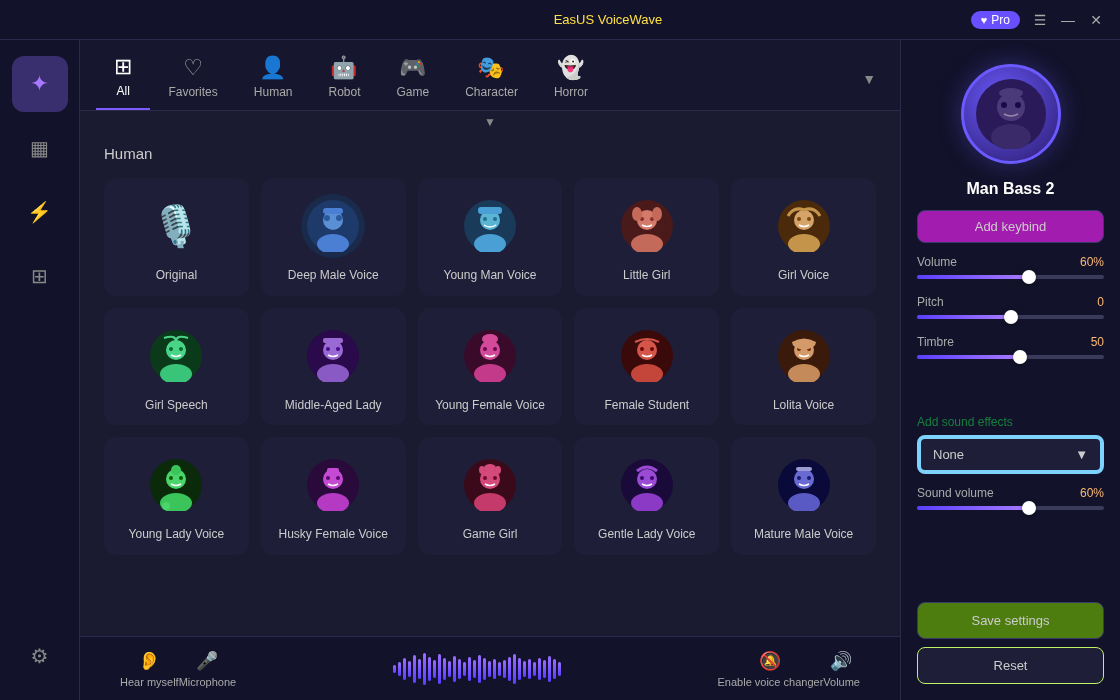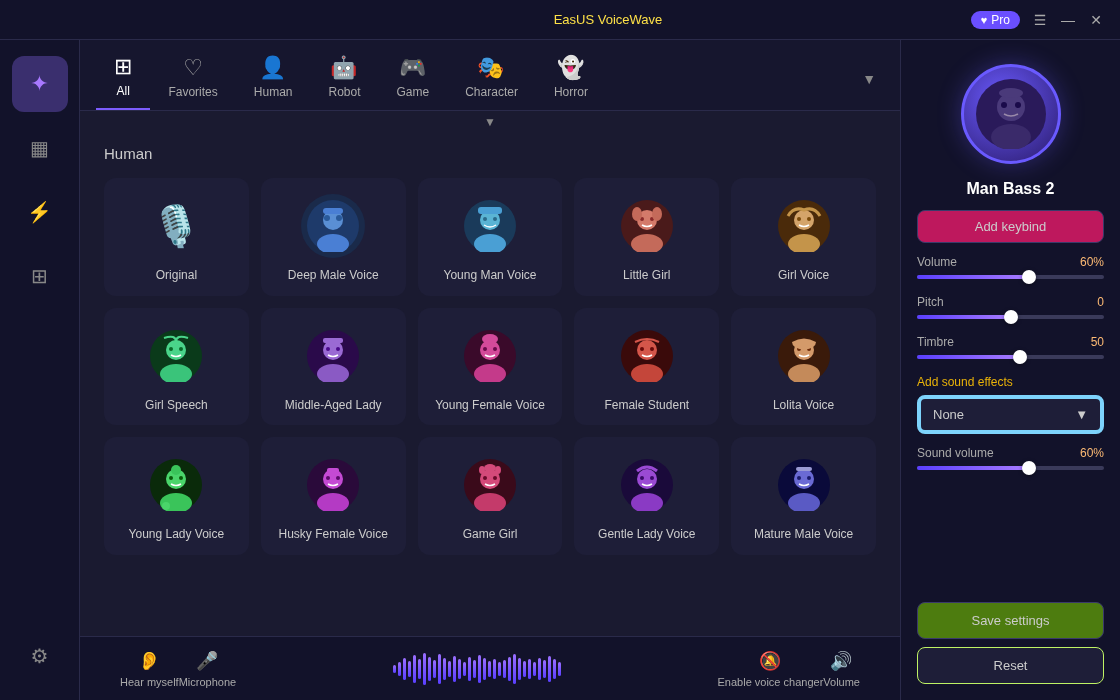--- a/index.html
+++ b/index.html
@@ -264,21 +264,21 @@
     }
     .voice-title {
       font-size: 16px;
       font-weight: 600;
       color: #fff;
       text-align: center;
     }
     .add-keybind-btn {
       width: 100%;
       padding: 8px;
-      background: #be185d;
+      background: #a21caf;
       border: 1px solid #3a3a6a;
       border-radius: 8px;
       color: #ccc;
       font-size: 13px;
       cursor: pointer;
       text-align: center;
     }
     .slider-group {
       width: 100%;
     }
@@ -310,22 +310,23 @@
       height: 14px;
       background: #fff;
       border-radius: 50%;
       position: absolute;
       top: -5px;
       transform: translateX(-50%);
       box-shadow: 0 1px 4px #0006;
     }
     .sound-effects-label {
       font-size: 12px;
-      color: #eab308;
+      color: #15803d;
       align-self: flex-start;
+      margin-top: 40px;
     }
     .sound-effects-select {
       width: 100%;
       background: #1e1e38;
       border: 4px solid #7dd3fc;
       border-radius: 8px;
       padding: 8px 12px;
       color: #ccc;
       font-size: 13px;
       display: flex;

